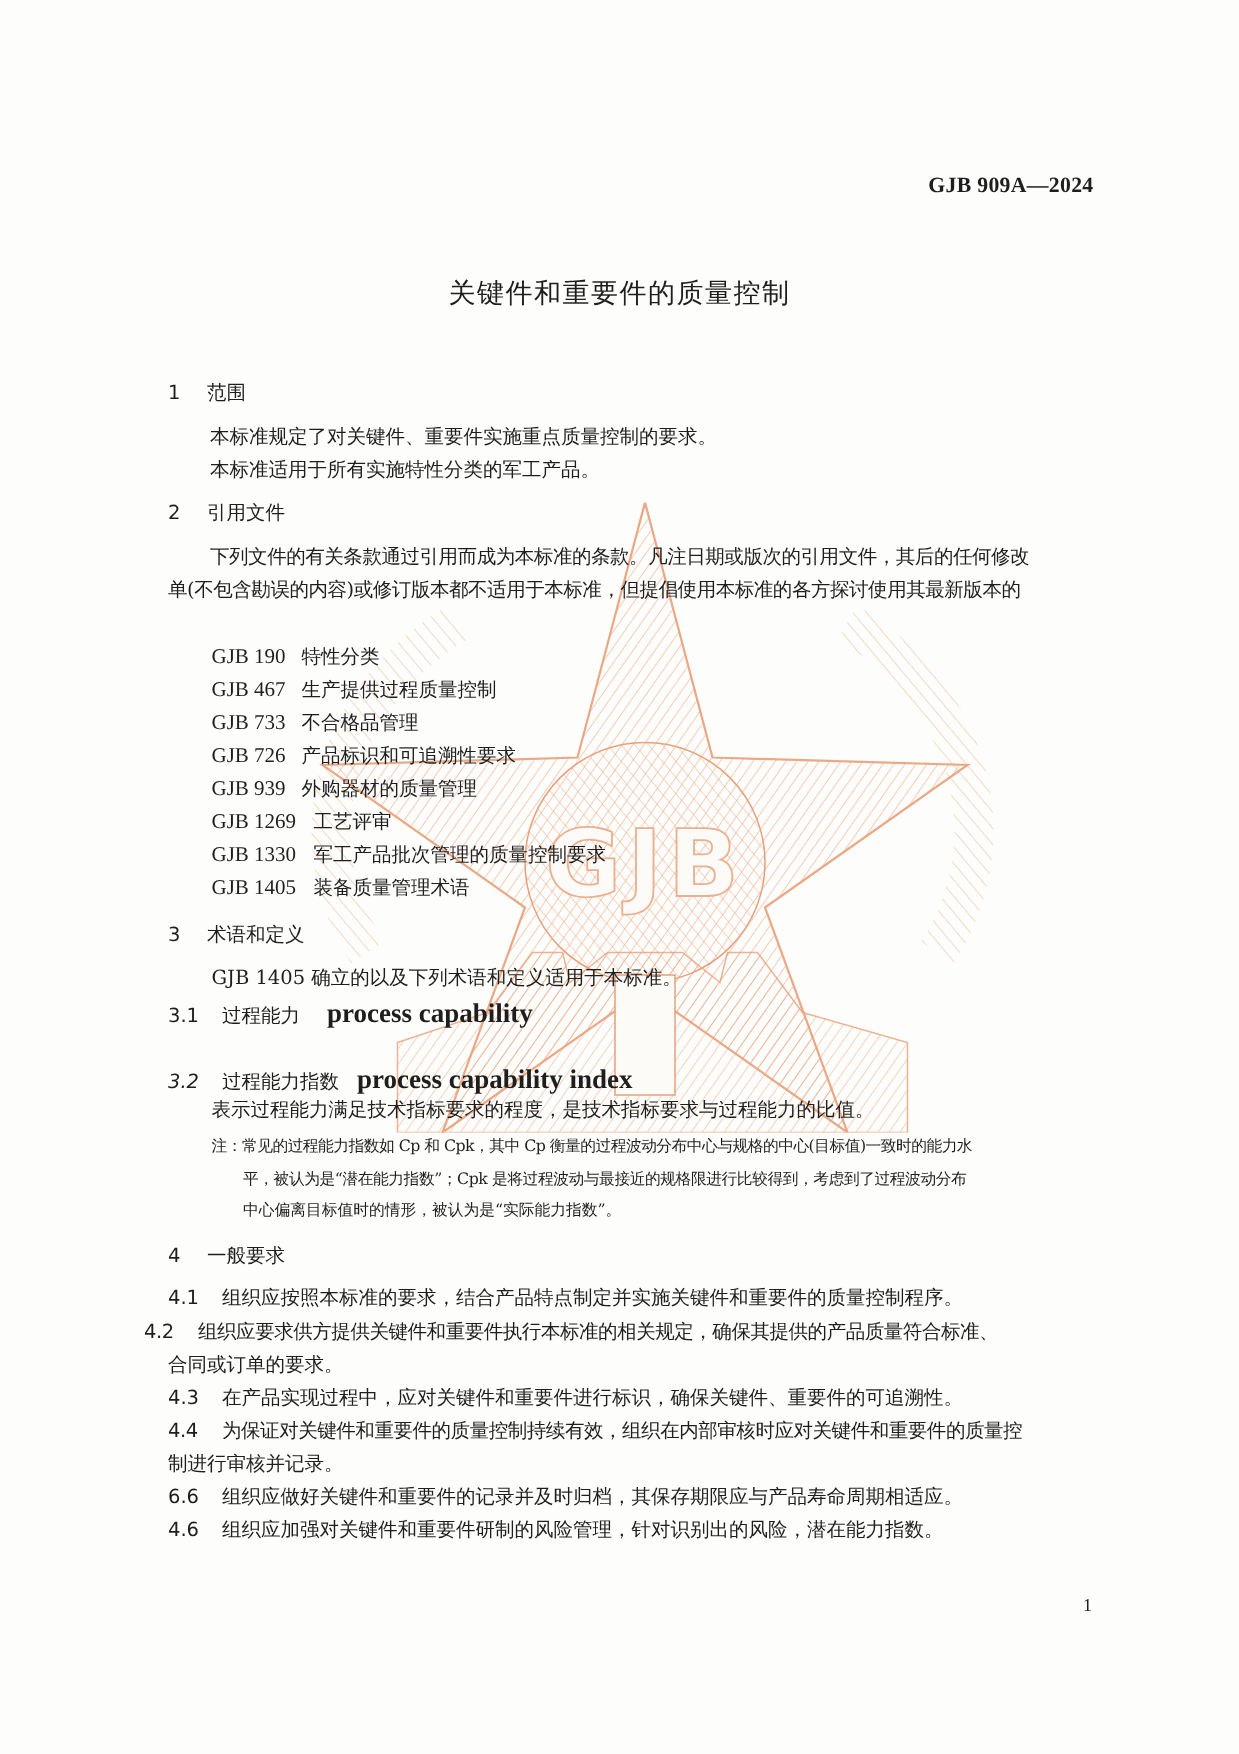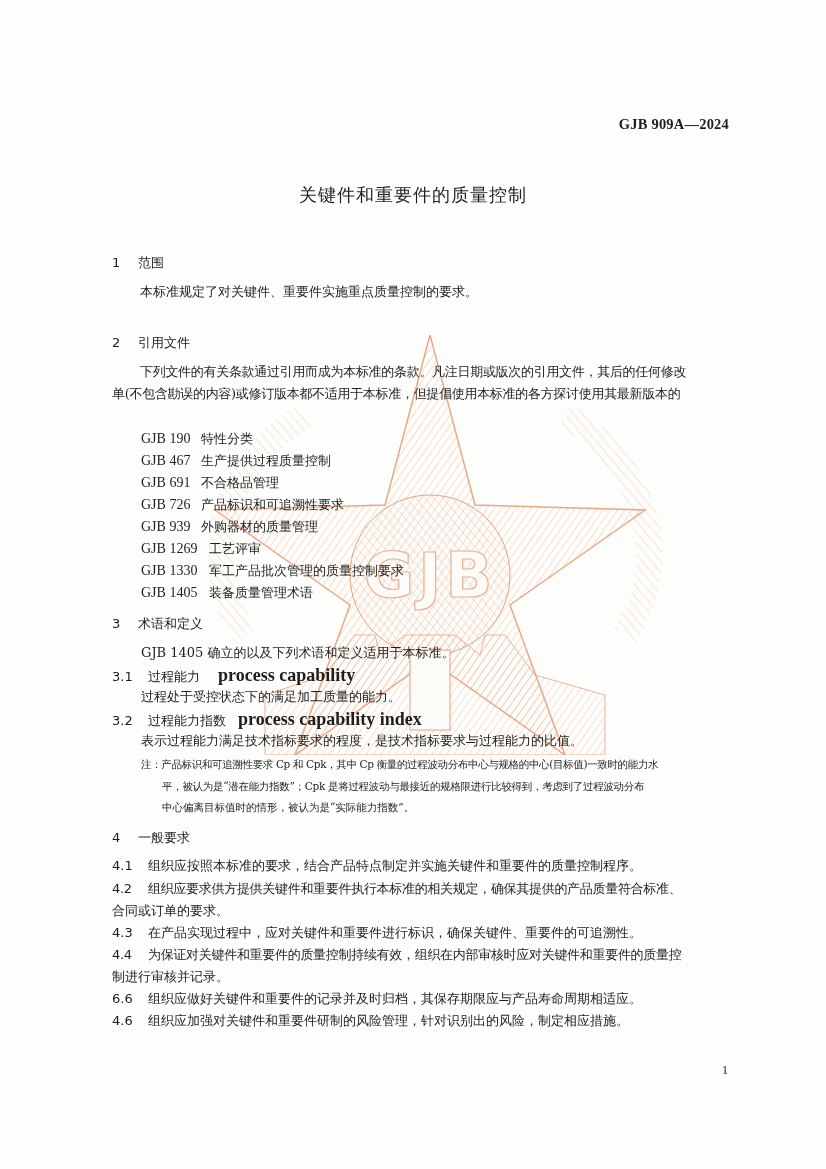--- a/index.html
+++ b/index.html
@@ -49,78 +49,78 @@
 </svg>
 
 <div class="content">
   <div class="std-no">GJB 909A—2024</div>
   <div class="doc-title">关键件和重要件的质量控制</div>
 
   <div class="line h1" style="left:112px; top:255px;">
     <span class="num">1</span><span>范围</span>
   </div>
   <div class="line" style="left:140px; top:284px;">本标准规定了对关键件、重要件实施重点质量控制的要求。</div>
+  <div class="line" style="left:140px; top:306px;">本标准适用于所有实施特性分类的军工产品。</div>
 
   <div class="line h1" style="left:112px; top:335px;">
     <span class="num">2</span><span>引用文件</span>
   </div>
   <div class="line" style="left:140px; top:364px; letter-spacing:-0.3px;">下列文件的有关条款通过引用而成为本标准的条款。凡注日期或版次的引用文件，其后的任何修改</div>
   <div class="line" style="left:112px; top:386px; letter-spacing:-0.3px;">单(不包含勘误的内容)或修订版本都不适用于本标准，但提倡使用本标准的各方探讨使用其最新版本的</div>
 
   <div>
     <div class="line" style="left:141px; top:431px;"><span class="ref-code" style="width:60px;">GJB 190</span><span>特性分类</span></div>
     <div class="line" style="left:141px; top:453px;"><span class="ref-code" style="width:60px;">GJB 467</span><span>生产提供过程质量控制</span></div>
-    <div class="line" style="left:141px; top:475px;"><span class="ref-code" style="width:60px;">GJB 691</span><span>不合格品管理</span></div>
+    <div class="line" style="left:141px; top:475px;"><span class="ref-code" style="width:60px;">GJB 733</span><span>不合格品管理</span></div>
     <div class="line" style="left:141px; top:497px;"><span class="ref-code" style="width:60px;">GJB 726</span><span>产品标识和可追溯性要求</span></div>
     <div class="line" style="left:141px; top:519px;"><span class="ref-code" style="width:60px;">GJB 939</span><span>外购器材的质量管理</span></div>
     <div class="line" style="left:141px; top:541px;"><span class="ref-code" style="width:68px;">GJB 1269</span><span>工艺评审</span></div>
     <div class="line" style="left:141px; top:563px;"><span class="ref-code" style="width:68px;">GJB 1330</span><span>军工产品批次管理的质量控制要求</span></div>
     <div class="line" style="left:141px; top:585px;"><span class="ref-code" style="width:68px;">GJB 1405</span><span>装备质量管理术语</span></div>
   </div>
 
   <div class="line h1" style="left:112px; top:616px;">
     <span class="num">3</span><span>术语和定义</span>
   </div>
   <div class="line" style="left:141px; top:645px;">GJB 1405 确立的以及下列术语和定义适用于本标准。</div>
 
   <div class="line" style="left:112px; top:667px;">
     <span class="para-num" style="width:36px;">3.1</span><span class="sans">过程能力</span><span style="display:inline-block;width:18px;"></span><span class="en-bold">process capability</span>
   </div>
-  <div class="line" style="left:141px; top:689px;">过程处于受控状态下的满足加工质量的能力。</div>
 
   <div class="line" style="left:112px; top:711px;">
-    <span class="para-num" style="width:36px;">3.2</span><span class="sans">过程能力指数</span><span style="display:inline-block;width:12px;"></span><span class="en-bold">process capability index</span>
+    <span class="para-num" style="width:36px;font-style:italic;">3.2</span><span class="sans">过程能力指数</span><span style="display:inline-block;width:12px;"></span><span class="en-bold">process capability index</span>
   </div>
   <div class="line" style="left:141px; top:733px;">表示过程能力满足技术指标要求的程度，是技术指标要求与过程能力的比值。</div>
 
   <div>
-    <div class="line note" style="left:141px; top:756px; letter-spacing:-0.35px;">注：产品标识和可追溯性要求 Cp 和 Cpk，其中 Cp 衡量的过程波动分布中心与规格的中心(目标值)一致时的能力水</div>
+    <div class="line note" style="left:141px; top:756px; letter-spacing:-0.35px;">注：常见的过程能力指数如 Cp 和 Cpk，其中 Cp 衡量的过程波动分布中心与规格的中心(目标值)一致时的能力水</div>
     <div class="line note" style="left:162px; top:778px; letter-spacing:-0.3px;">平，被认为是“潜在能力指数”；Cpk 是将过程波动与最接近的规格限进行比较得到，考虑到了过程波动分布</div>
     <div class="line note" style="left:162px; top:799px;">中心偏离目标值时的情形，被认为是“实际能力指数”。</div>
   </div>
 
   <div class="line h1" style="left:112px; top:830px;">
     <span class="num">4</span><span>一般要求</span>
   </div>
 
   <div class="line" style="left:112px; top:858px;">
     <span class="para-num" style="width:36px;">4.1</span><span>组织应按照本标准的要求，结合产品特点制定并实施关键件和重要件的质量控制程序。</span>
   </div>
-  <div class="line" style="left:112px; top:881px; letter-spacing:-0.3px;">
+  <div class="line" style="left:96px; top:881px; letter-spacing:-0.3px;">
     <span class="para-num" style="width:36px;">4.2</span><span>组织应要求供方提供关键件和重要件执行本标准的相关规定，确保其提供的产品质量符合标准、</span>
   </div>
   <div class="line" style="left:112px; top:903px;">合同或订单的要求。</div>
   <div class="line" style="left:112px; top:925px;">
     <span class="para-num" style="width:36px;">4.3</span><span>在产品实现过程中，应对关键件和重要件进行标识，确保关键件、重要件的可追溯性。</span>
   </div>
   <div class="line" style="left:112px; top:947px; letter-spacing:-0.3px;">
     <span class="para-num" style="width:36px;">4.4</span><span>为保证对关键件和重要件的质量控制持续有效，组织在内部审核时应对关键件和重要件的质量控</span>
   </div>
   <div class="line" style="left:112px; top:969px;">制进行审核并记录。</div>
   <div class="line" style="left:112px; top:991px;">
     <span class="para-num" style="width:36px;">6.6</span><span>组织应做好关键件和重要件的记录并及时归档，其保存期限应与产品寿命周期相适应。</span>
   </div>
   <div class="line" style="left:112px; top:1013px;">
-    <span class="para-num" style="width:36px;">4.6</span><span>组织应加强对关键件和重要件研制的风险管理，针对识别出的风险，制定相应措施。</span>
+    <span class="para-num" style="width:36px;">4.6</span><span>组织应加强对关键件和重要件研制的风险管理，针对识别出的风险，潜在能力指数。</span>
   </div>
 
   <div class="pageno">1</div>
 </div>
 
 </body></html>

